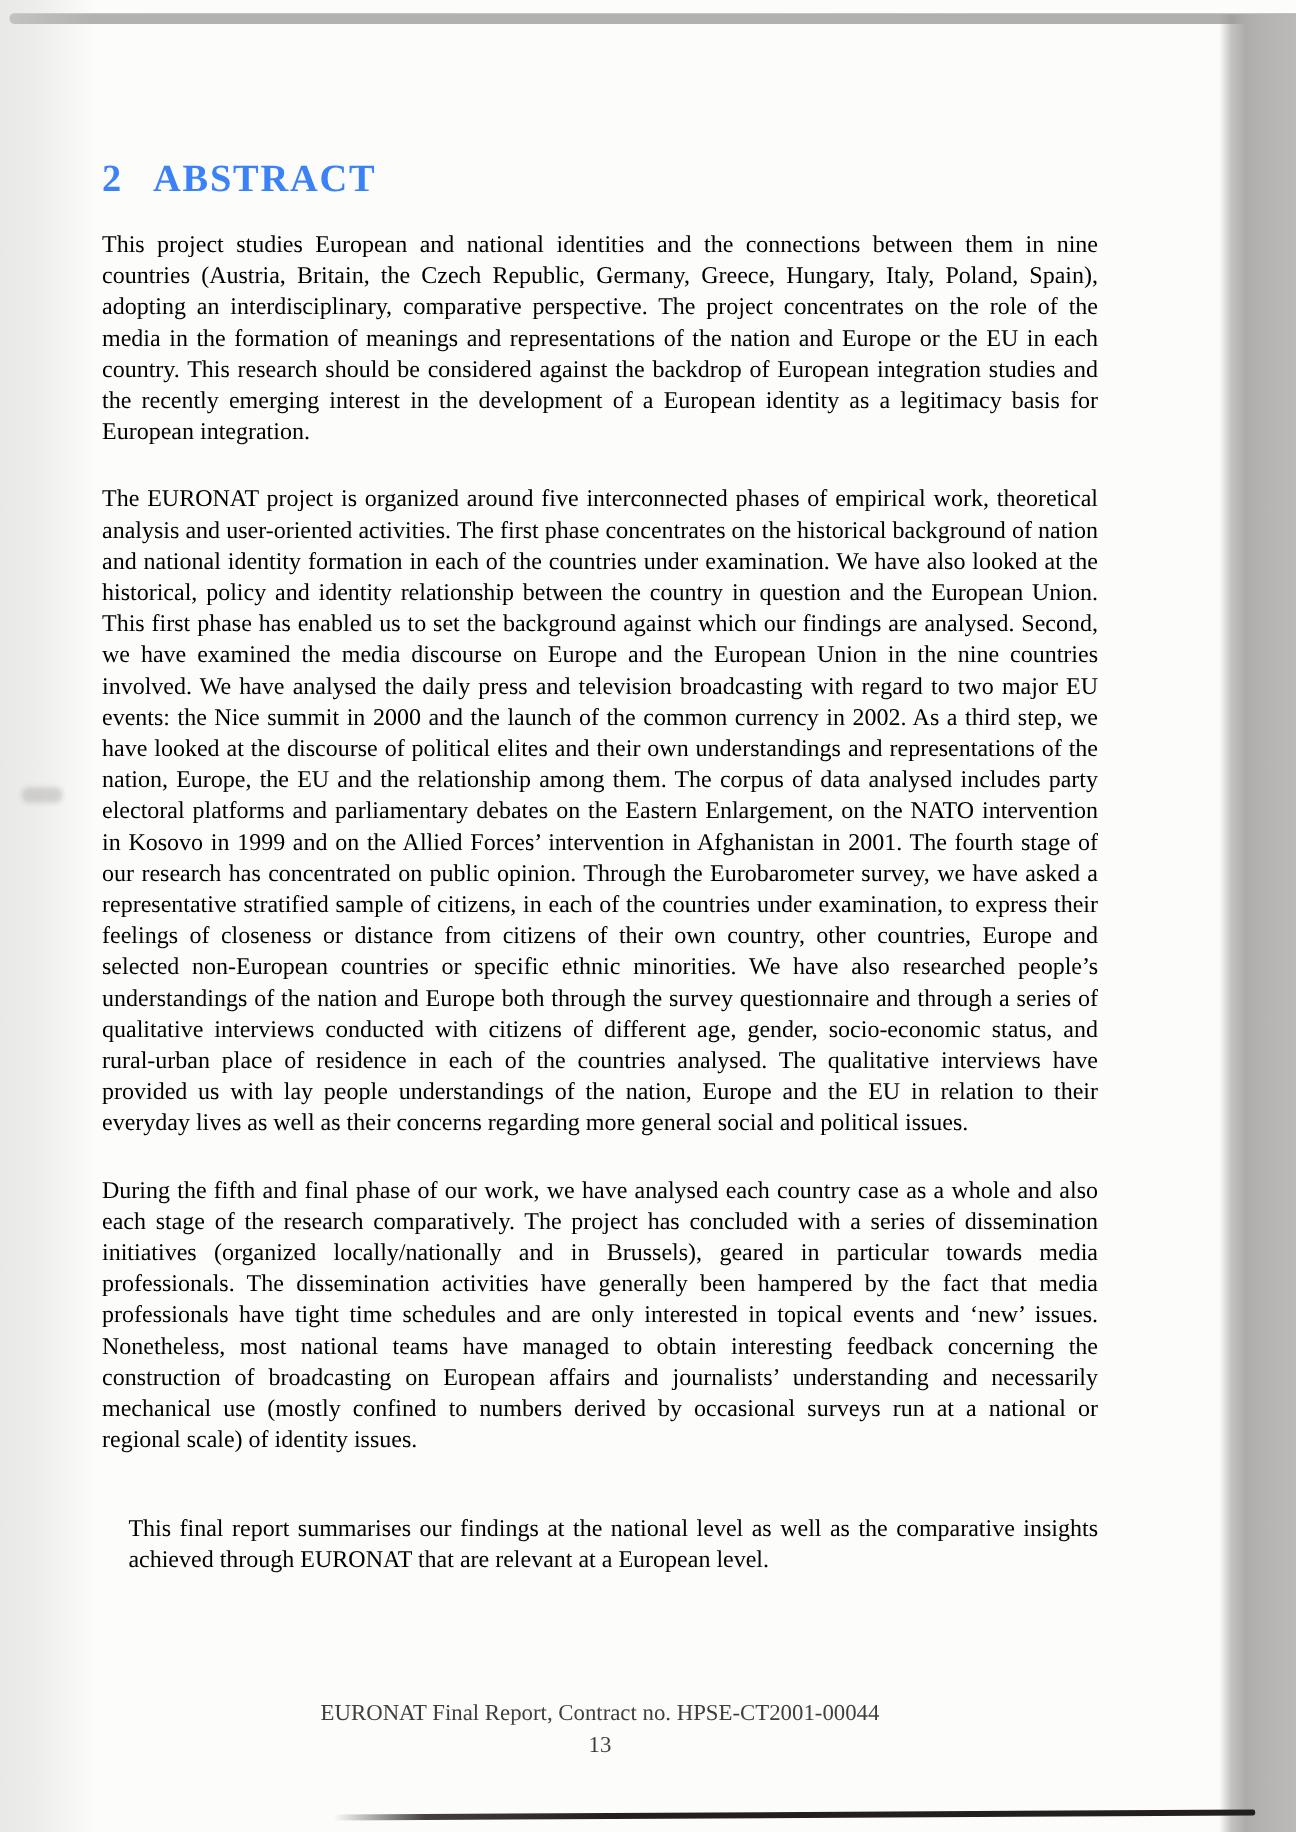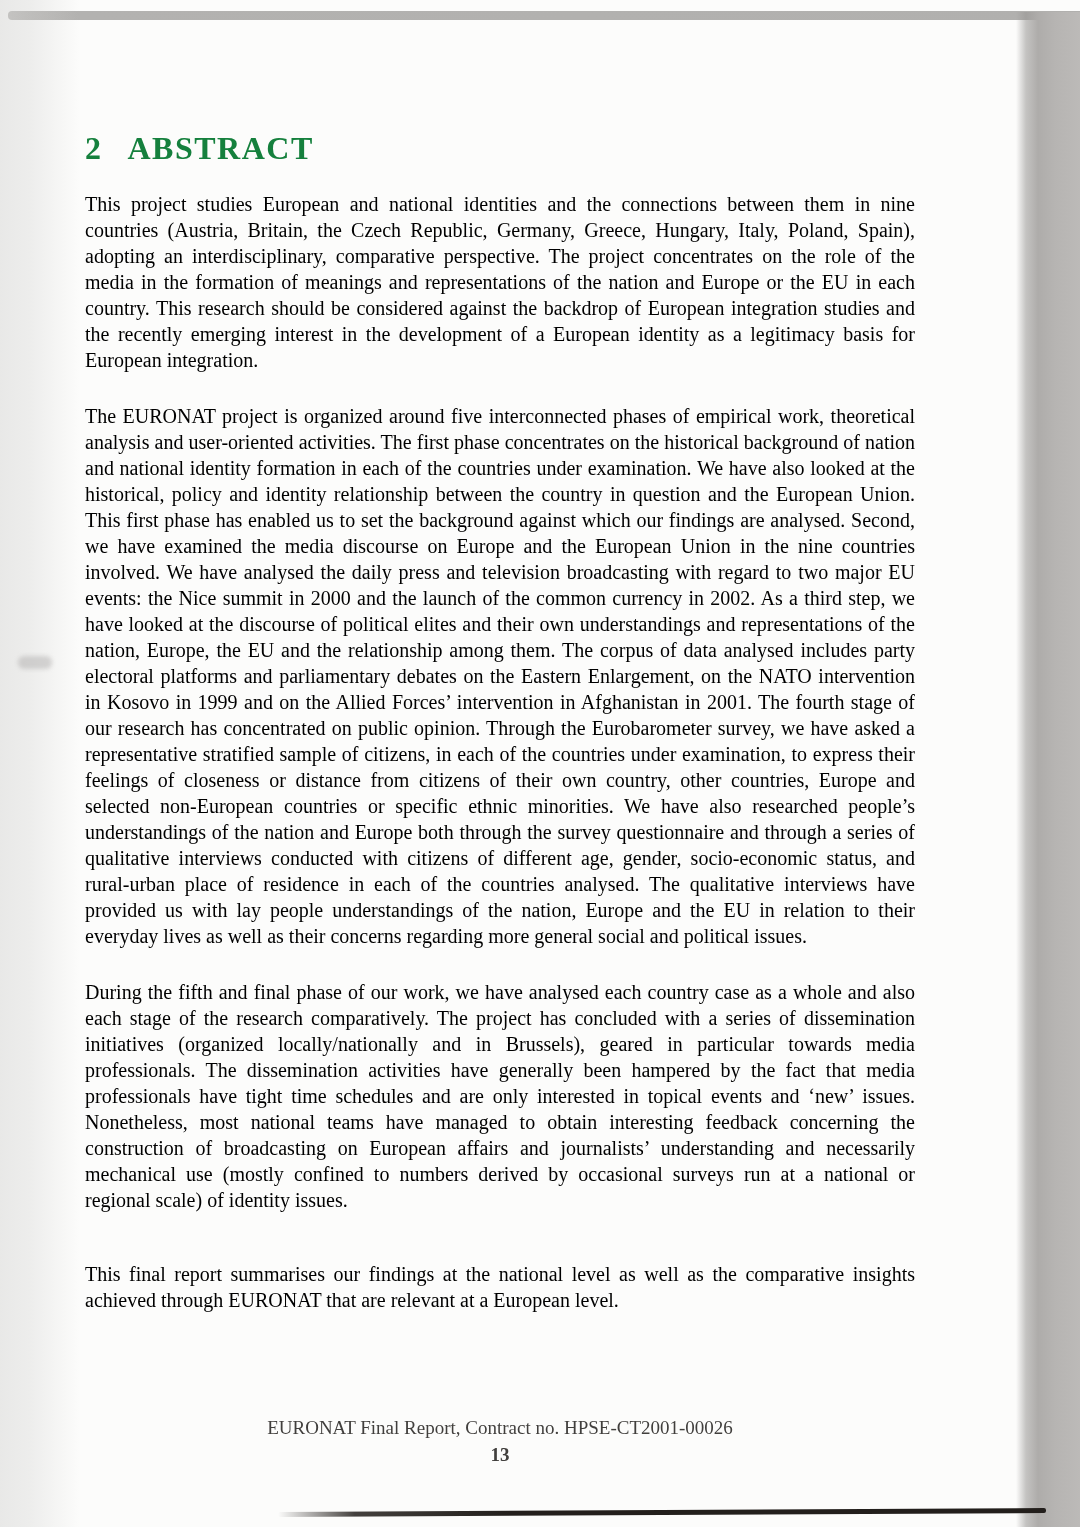--- a/index.html
+++ b/index.html
@@ -81,58 +81,58 @@
     position: absolute;
     left: 85px;
     top: 130px;
     width: 830px;
     color: #3e3c3a;
   }
   h1.heading {
     margin: 0 0 24px 0;
     font-size: 32px;
     font-weight: bold;
-    color: #15803d;
+    color: #3b82f6;
     letter-spacing: 0.5px;
   }
   h1.heading .h-num {
     display: inline-block;
     margin-right: 26px;
   }
   h1.heading .h-title {
     letter-spacing: 1.5px;
   }
   p.para {
     margin: 0 0 30px 0;
     font-size: 20px;
     line-height: 26px;
     text-align: justify;
     color: #000000;
   }
   p.para-final {
     margin-top: 48px;
+    margin-left: 22px;
   }
 
   .footer {
     position: absolute;
     left: 85px;
     top: 1416px;
     width: 830px;
     text-align: center;
     color: #413f3d;
   }
   .footer-line {
     font-size: 19px;
     line-height: 24px;
   }
   .footer-page {
     font-size: 19px;
     line-height: 24px;
     margin-top: 3px;
-    font-weight: bold;
   }
 </style>
 </head>
 <body>
 
 <div>
 
   <div class="band-top"></div>
   <div class="band-right"></div>
   <div class="edge-left"></div>
@@ -147,17 +147,17 @@
     <p class="para">This project studies European and national identities and the connections between them in nine countries (Austria, Britain, the Czech Republic, Germany, Greece, Hungary, Italy, Poland, Spain), adopting an interdisciplinary, comparative perspective. The project concentrates on the role of the media in the formation of meanings and representations of the nation and Europe or the EU in each country. This research should be considered against the backdrop of European integration studies and the recently emerging interest in the development of a European identity as a legitimacy basis for European integration.</p>
 
     <p class="para">The EURONAT project is organized around five interconnected phases of empirical work, theoretical analysis and user-oriented activities. The first phase concentrates on the historical background of nation and national identity formation in each of the countries under examination. We have also looked at the historical, policy and identity relationship between the country in question and the European Union. This first phase has enabled us to set the background against which our findings are analysed. Second, we have examined the media discourse on Europe and the European Union in the nine countries involved. We have analysed the daily press and television broadcasting with regard to two major EU events: the Nice summit in 2000 and the launch of the common currency in 2002. As a third step, we have looked at the discourse of political elites and their own understandings and representations of the nation, Europe, the EU and the relationship among them. The corpus of data analysed includes party electoral platforms and parliamentary debates on the Eastern Enlargement, on the NATO intervention in Kosovo in 1999 and on the Allied Forces’ intervention in Afghanistan in 2001. The fourth stage of our research has concentrated on public opinion. Through the Eurobarometer survey, we have asked a representative stratified sample of citizens, in each of the countries under examination, to express their feelings of closeness or distance from citizens of their own country, other countries, Europe and selected non-European countries or specific ethnic minorities. We have also researched people’s understandings of the nation and Europe both through the survey questionnaire and through a series of qualitative interviews conducted with citizens of different age, gender, socio-economic status, and rural-urban place of residence in each of the countries analysed. The qualitative interviews have provided us with lay people understandings of the nation, Europe and the EU in relation to their everyday lives as well as their concerns regarding more general social and political issues.</p>
 
     <p class="para">During the fifth and final phase of our work, we have analysed each country case as a whole and also each stage of the research comparatively. The project has concluded with a series of dissemination initiatives (organized locally/nationally and in Brussels), geared in particular towards media professionals. The dissemination activities have generally been hampered by the fact that media professionals have tight time schedules and are only interested in topical events and ‘new’ issues. Nonetheless, most national teams have managed to obtain interesting feedback concerning the construction of broadcasting on European affairs and journalists’ understanding and necessarily mechanical use (mostly confined to numbers derived by occasional surveys run at a national or regional scale) of identity issues.</p>
 
     <p class="para para-final">This final report summarises our findings at the national level as well as the comparative insights achieved through EURONAT that are relevant at a European level.</p>
   </div>
 
   <div class="footer">
-    <div class="footer-line">EURONAT Final Report, Contract no. HPSE-CT2001-00026</div>
+    <div class="footer-line">EURONAT Final Report, Contract no. HPSE-CT2001-00044</div>
     <div class="footer-page">13</div>
   </div>
 
 </div>
 
 </body></html>

